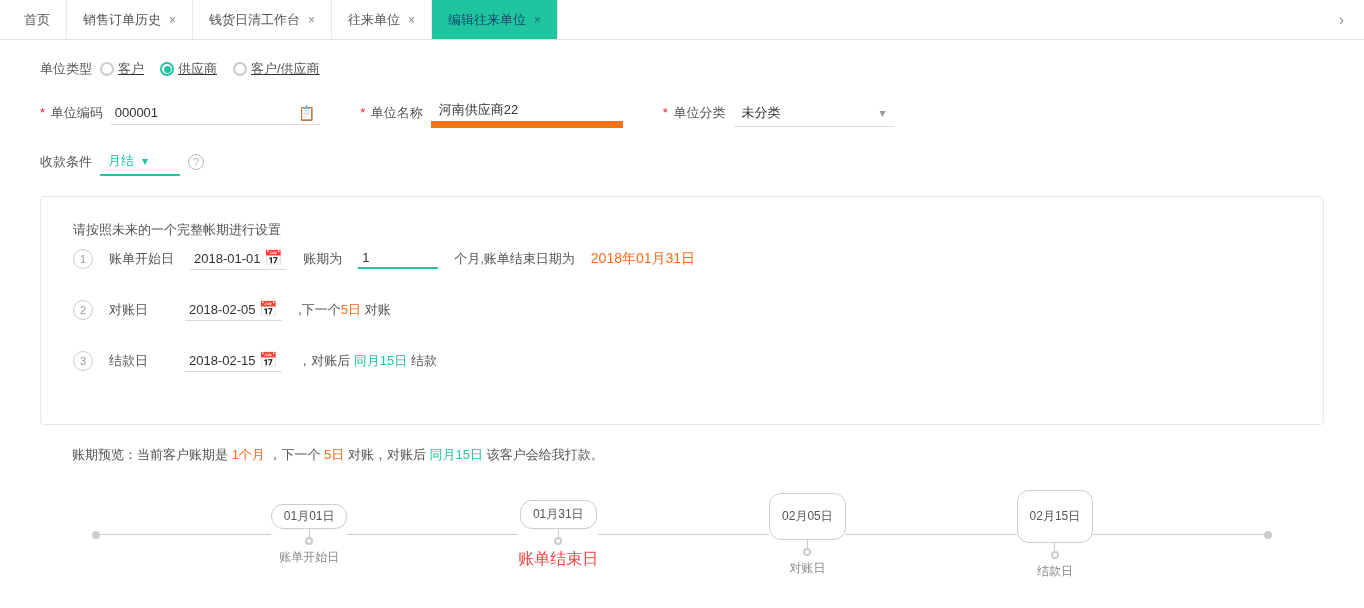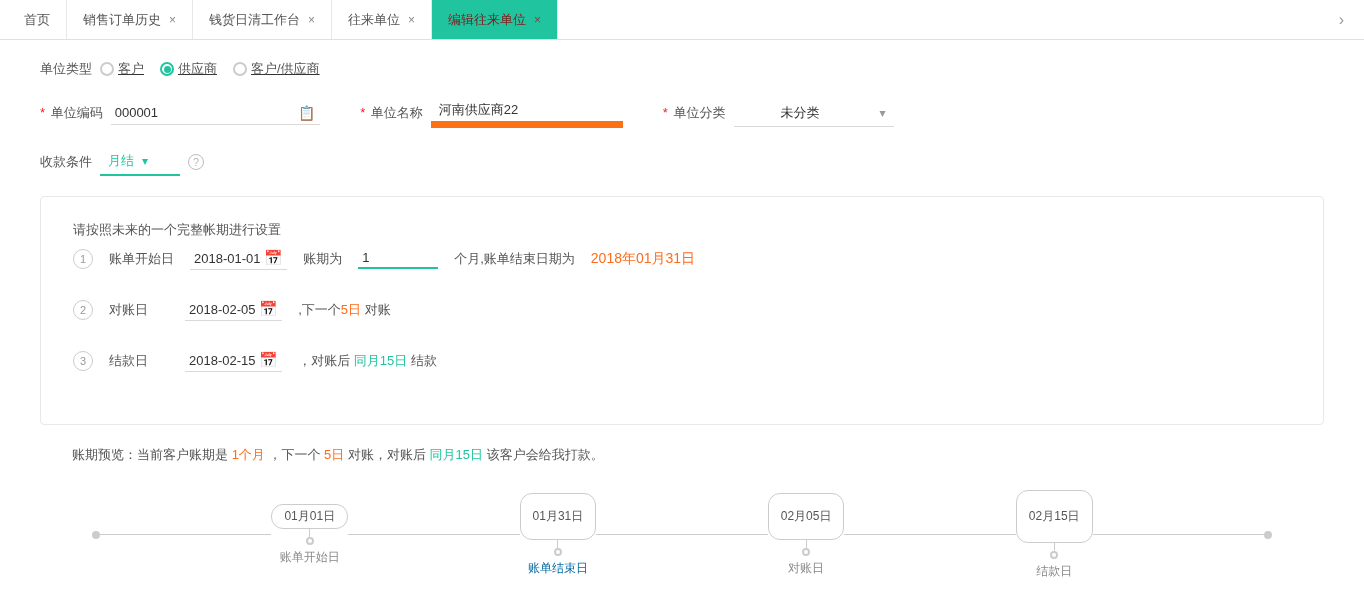--- a/index.html
+++ b/index.html
@@ -21,21 +21,21 @@
       height: 39px;
       font-size: 13px;
       color: #555;
       cursor: pointer;
       white-space: nowrap;
       border-right: 1px solid #e8e8e8;
       position: relative;
     }
     .tab-item.active {
       background: #20c5a0;
-      color: #7f1d1d;
+      color: #0c4a6e;
     }
     .tab-close {
       margin-left: 8px;
       font-size: 12px;
       color: inherit;
       opacity: 0.7;
       cursor: pointer;
     }
     .tabs-expand {
       margin-left: auto;
@@ -145,21 +145,20 @@
       align-items: center;
       border-bottom: 1px solid #d9d9d9;
       padding: 4px 8px;
       min-width: 160px;
       cursor: pointer;
     }
     .select-value {
       flex: 1;
       font-size: 13px;
       color: #333;
-      margin-left: 39px;
     }
     .select-arrow {
       color: #999;
       font-size: 12px;
       margin-left: 8px;
     }
     .payment-select {
       display: flex;
       align-items: center;
       border-bottom: 2px solid #20c5a0;
@@ -427,24 +426,24 @@
       <div class="tl-item">
         <div style="border:1px solid #ccc;border-radius:12px;padding:3px 12px;font-size:12px;color:#555;background:#fff;white-space:nowrap;">01月01日</div>
         <div style="width:1px;height:8px;background:#ccc;"></div>
         <div style="width:8px;height:8px;border-radius:50%;border:2px solid #ccc;background:#fff;"></div>
         <div style="font-size:12px;color:#888;margin-top:4px;white-space:nowrap;">账单开始日</div>
       </div>
 
       <div style="flex:1;height:1px;background:#ccc;"></div>
 
       <div class="tl-item">
-        <div style="border:1px solid #ccc;border-radius:12px;padding:14px 12px;font-size:12px;color:#555;background:#fff;white-space:nowrap;">01月31日</div>
+        <div style="border:1px solid #ccc;border-radius:12px;padding:5px 12px;font-size:12px;color:#555;background:#fff;white-space:nowrap;">01月31日</div>
         <div style="width:1px;height:8px;background:#ccc;"></div>
         <div style="width:8px;height:8px;border-radius:50%;border:2px solid #ccc;background:#fff;"></div>
-        <div style="font-size:12px;color:#0369a1;margin-top:4px;white-space:nowrap;">账单结束日</div>
+        <div style="font-size:16px;color:#ef4444;margin-top:4px;white-space:nowrap;">账单结束日</div>
       </div>
 
       <div style="flex:1;height:1px;background:#ccc;"></div>
 
       <div class="tl-item">
         <div style="border:1px solid #ccc;border-radius:12px;padding:14px 12px;font-size:12px;color:#555;background:#fff;white-space:nowrap;">02月05日</div>
         <div style="width:1px;height:8px;background:#ccc;"></div>
         <div style="width:8px;height:8px;border-radius:50%;border:2px solid #ccc;background:#fff;"></div>
         <div style="font-size:12px;color:#888;margin-top:4px;white-space:nowrap;">对账日</div>
       </div>

